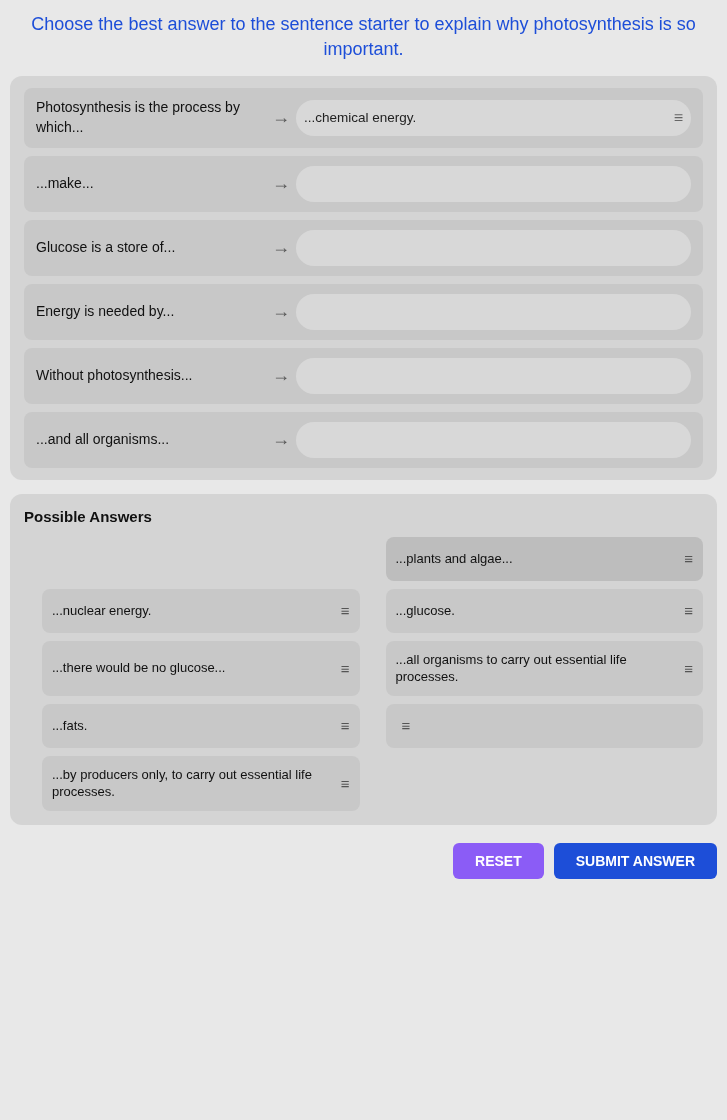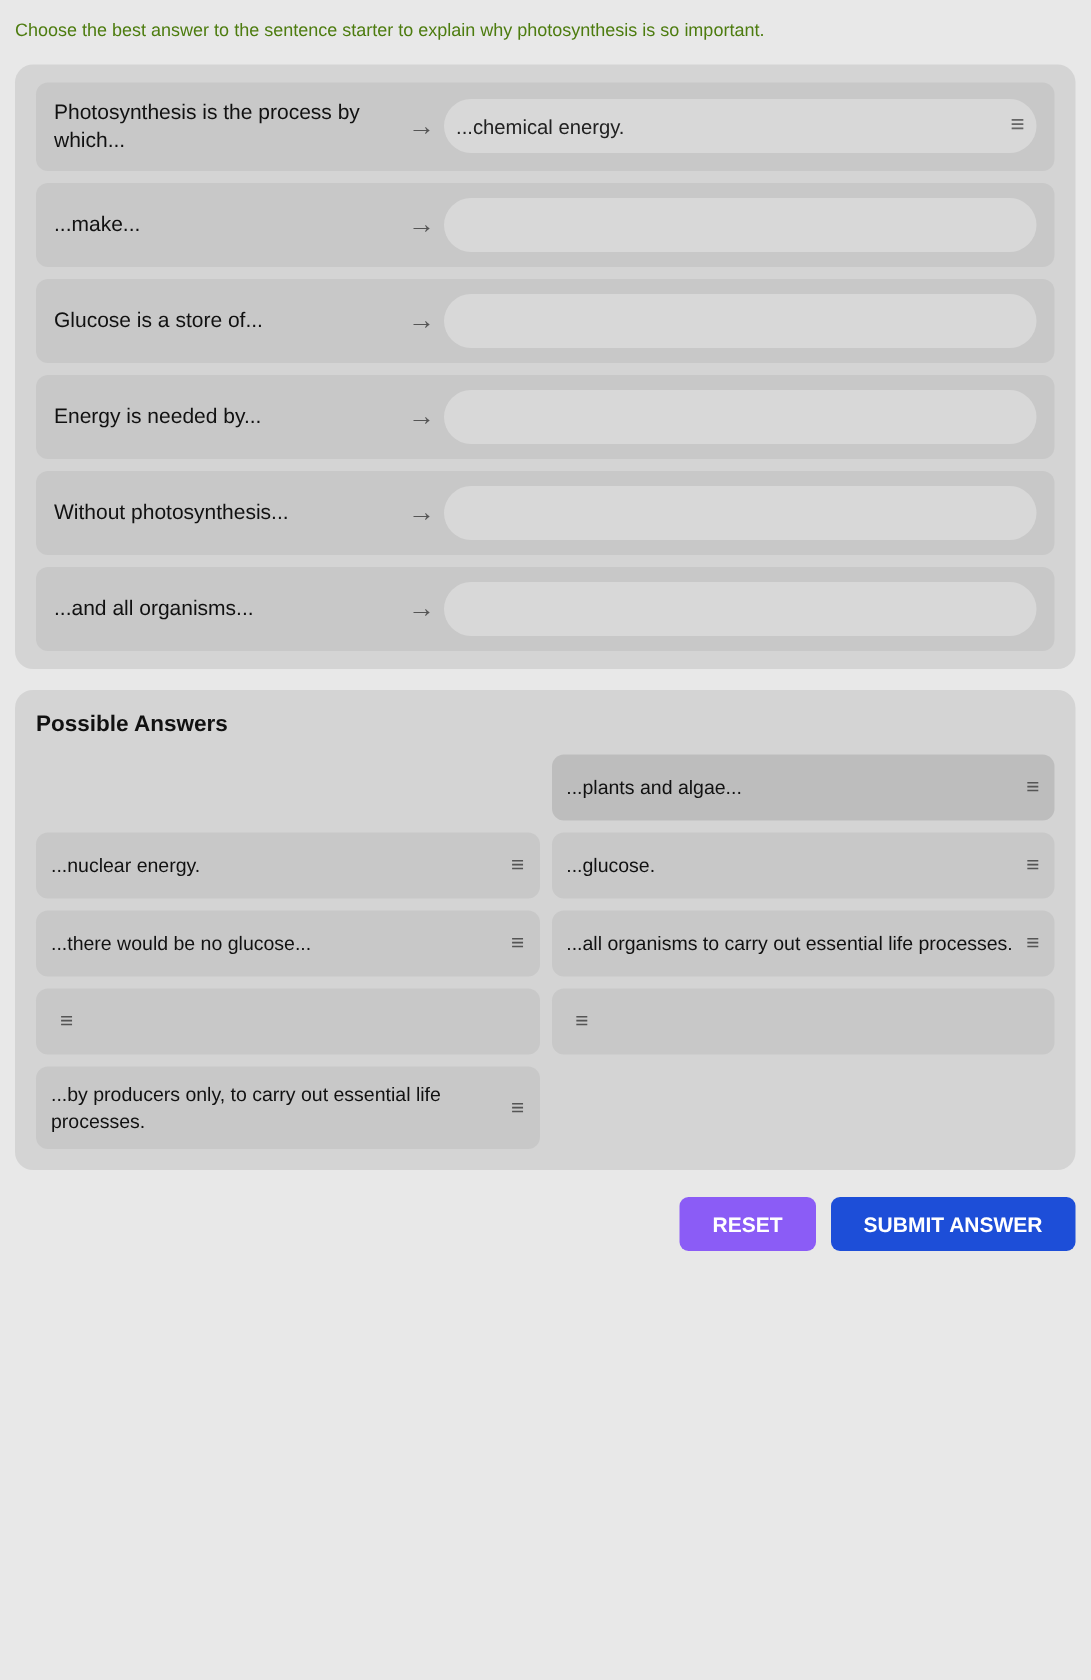--- a/index.html
+++ b/index.html
@@ -6,24 +6,25 @@
     body {
       font-family: Arial, sans-serif;
       background: #e8e8e8;
       width: 727px;
       min-height: 1120px;
       padding: 12px 10px;
       font-size: 14px;
       color: #222;
     }
     .instruction {
-      font-size: 12px;
-      color: #4d7c0f;
+      font-size: 18px;
+      color: #1d4ed8;
       margin-bottom: 14px;
       line-height: 1.4;
+      text-align: center;
     }
     .main-card {
       background: #d4d4d4;
       border-radius: 12px;
       padding: 12px 14px;
       margin-bottom: 14px;
     }
     .sentence-row {
       display: flex;
       align-items: center;
@@ -93,20 +94,21 @@
     }
     .answer-chip {
       background: #c8c8c8;
       border-radius: 8px;
       padding: 10px 10px;
       display: flex;
       align-items: center;
       justify-content: space-between;
       min-height: 44px;
       cursor: grab;
+      margin-left: 18px;
     }
     .answer-chip.top-right {
       background: #bdbdbd;
     }
     .chip-text {
       font-size: 13px;
       color: #111;
       line-height: 1.35;
       flex: 1;
     }
@@ -224,20 +226,21 @@
     <div class="answer-chip">
       <span class="chip-text">...there would be no glucose...</span>
       <span class="chip-drag-icon">≡</span>
     </div>
     <div class="answer-chip">
       <span class="chip-text">...all organisms to carry out essential life processes.</span>
       <span class="chip-drag-icon">≡</span>
     </div>
 
     <div class="answer-chip">
+      <span class="chip-text">...fats.</span>
       <span class="chip-drag-icon">≡</span>
     </div>
     <div class="answer-chip">
       <span class="chip-drag-icon">≡</span>
     </div>
 
     <div class="answer-chip">
       <span class="chip-text">...by producers only, to carry out essential life processes.</span>
       <span class="chip-drag-icon">≡</span>
     </div>

